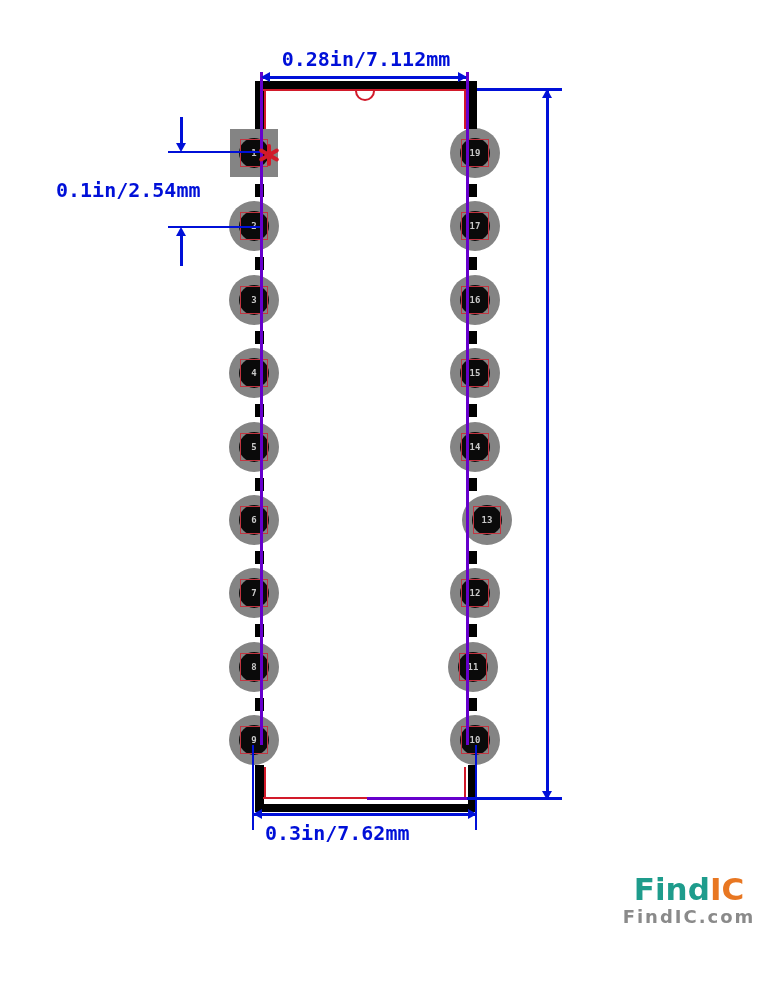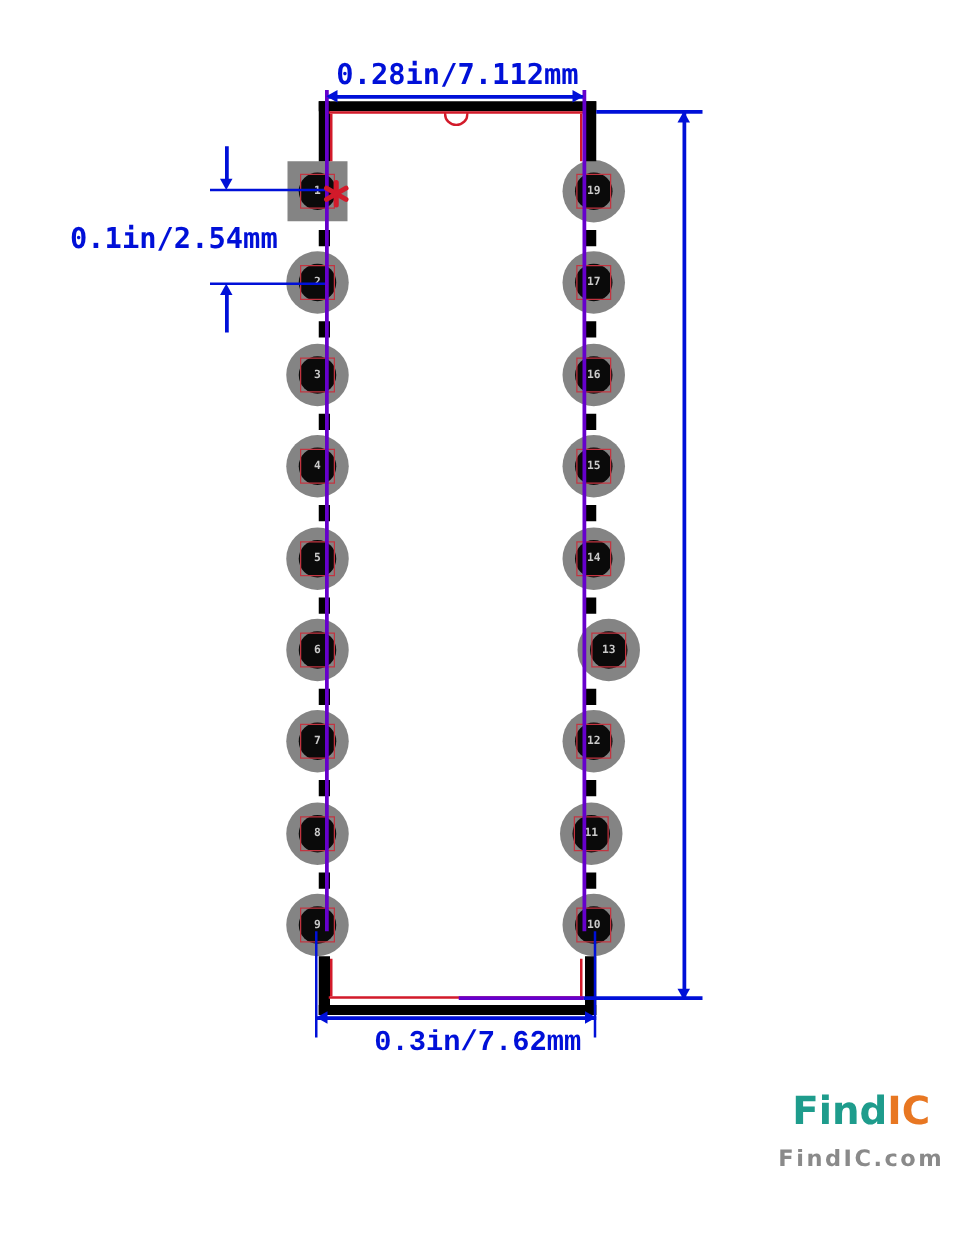--- a/index.html
+++ b/index.html
@@ -21,31 +21,31 @@
          border:2.5px solid var(--outline-red);border-top:none;
          border-bottom-left-radius:11px;border-bottom-right-radius:11px;box-sizing:border-box;}
   
   .dline{position:absolute;background:var(--dim-blue);z-index:3;}
   .pline{position:absolute;background:var(--ext-purple);z-index:3;}
   .arr{position:absolute;width:0;height:0;z-index:4;}
   .arr.left {border-top:5px solid transparent;border-bottom:5px solid transparent;border-right:9px solid var(--dim-blue);}
   .arr.right{border-top:5px solid transparent;border-bottom:5px solid transparent;border-left:9px solid var(--dim-blue);}
   .arr.up   {border-left:5px solid transparent;border-right:5px solid transparent;border-bottom:9px solid var(--dim-blue);}
   .arr.down {border-left:5px solid transparent;border-right:5px solid transparent;border-top:9px solid var(--dim-blue);}
-  .dlabel{position:absolute;color:var(--dim-blue);font-weight:bold;font-size:23px;letter-spacing:0px;z-index:5;white-space:nowrap;}
+  .dlabel{position:absolute;color:var(--dim-blue);font-weight:bold;font-size:20px;letter-spacing:0px;z-index:5;white-space:nowrap;}
   
   .star{position:absolute;left:257px;top:143px;width:24px;height:24px;z-index:6;}
   .star i{position:absolute;left:1px;top:10px;width:22px;height:4px;background:var(--outline-red);border-radius:2px;display:block;}
   
   .logo{position:absolute;left:618px;top:874px;width:142px;text-align:center;z-index:5;
         font-family:"DejaVu Sans", sans-serif;line-height:1;}
   .logo-big{font-size:31px;font-weight:bold;letter-spacing:0px;}
   .logo-big .p1{color:var(--logo-teal);}
   .logo-big .p2{color:var(--logo-orange);}
-  .logo-small{margin-top:14px;font-size:18px;font-weight:bold;color:var(--logo-gray);letter-spacing:2px;}
+  .logo-small{margin-top:3px;font-size:18px;font-weight:bold;color:var(--logo-gray);letter-spacing:2px;}
 </style>
 </head>
 <body>
 
 <div id="canvas">
 
   <div class="blk" style="left:255px;top:81px;width:222px;height:8px;"></div>
   <div class="blk" style="left:255px;top:804px;width:222px;height:8px;"></div>
   <div class="blk" style="left:255px;top:81px;width:9px;height:48px;"></div>
   <div class="blk" style="left:468px;top:81px;width:9px;height:48px;"></div>
@@ -72,21 +72,21 @@
   <div class="arr down" style="left:542px;top:791px;"></div>
   <div class="dline" style="left:477px;top:88px;width:85px;height:3px;"></div>
   <div class="pline" style="left:367px;top:797px;width:100px;height:3px;"></div>
   <div class="dline" style="left:467px;top:797px;width:95px;height:3px;"></div>
 
   <div class="dline" style="left:253px;top:813px;width:224px;height:3px;"></div>
   <div class="arr left" style="left:253px;top:809px;"></div>
   <div class="arr right" style="left:468px;top:809px;"></div>
   <div class="dline" style="left:252px;top:745px;width:2px;height:85px;"></div>
   <div class="dline" style="left:475px;top:745px;width:2px;height:85px;"></div>
-  <div class="dlabel" style="left:265px;top:821px;width:200px;text-align:right;font-family:Liberation Mono, monospace;">0.3in/7.62mm</div>
+  <div class="dlabel" style="left:265px;top:821px;width:200px;text-align:left;">0.3in/7.62mm</div>
 
   <div class="dline" style="left:180px;top:117px;width:3px;height:28px;"></div>
   <div class="arr down" style="left:176px;top:143px;"></div>
   <div class="dline" style="left:168px;top:151px;width:92px;height:2px;"></div>
   <div class="dline" style="left:180px;top:236px;width:3px;height:30px;"></div>
   <div class="arr up" style="left:176px;top:227px;"></div>
   <div class="dline" style="left:168px;top:226px;width:92px;height:2px;"></div>
   <div class="dlabel" style="left:56px;top:178px;">0.1in/2.54mm</div>
 
   <div class="star">

